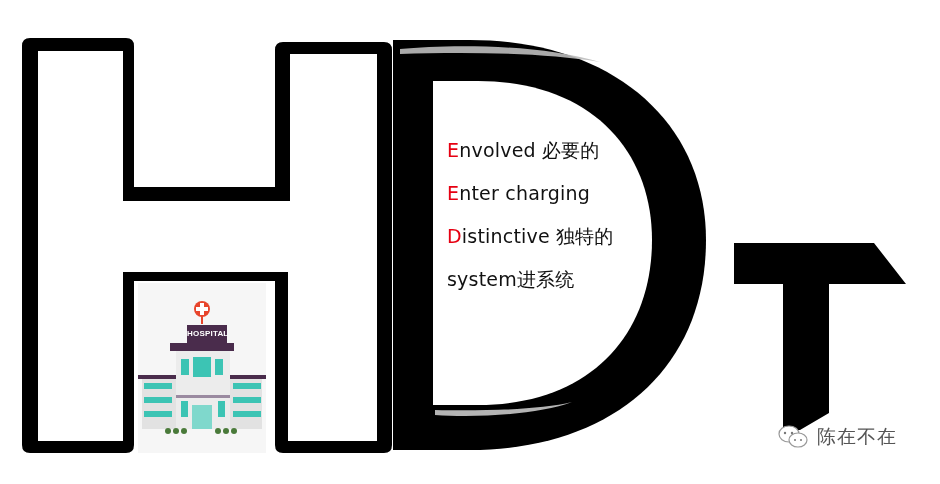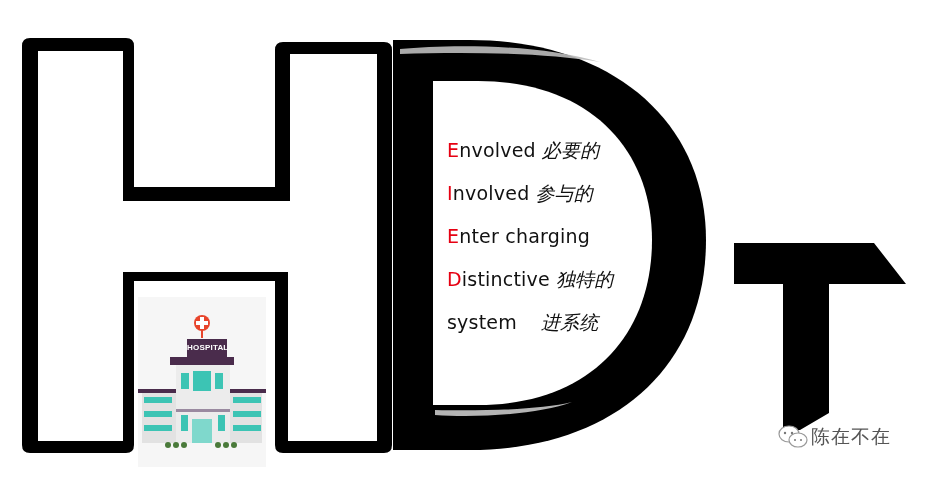--- a/index.html
+++ b/index.html
@@ -2,24 +2,24 @@
 <html><head>
 <meta charset="utf-8">
 <style>
   html, body { margin: 0; padding: 0; background: #ffffff; }
   body { width: 940px; height: 484px; position: relative; overflow: hidden; font-family: "DejaVu Sans", "Liberation Sans", sans-serif; }
   .canvas { position: absolute; left: 0; top: 0; width: 940px; height: 484px; }
   svg.art { position: absolute; left: 0; top: 0; }
   .text-block { position: absolute; left: 447px; top: 133px; width: 210px; }
   .line { font-size: 19px; color: #111; height: 43px; line-height: 34px; white-space: nowrap; letter-spacing: 0.2px; }
   .line .first { color: #e60012; }
-  .line .cn { margin-left: 6px; font-style: italic; }
-  .watermark { position: absolute; left: 777px; top: 424px; display: flex; align-items: center; }
+  .line .cn { margin-left: 6px; }
+  .watermark { position: absolute; left: 777px; top: 424px; display: flex; align-items: center; gap: 6px; }
   .watermark .wm-text { font-size: 19px; color: #555; letter-spacing: 1px; }
-  .hospital { position: absolute; left: 138px; top: 297px; width: 128px; height: 170px; background: #f6f6f6; overflow: hidden; }
+  .hospital { position: absolute; left: 138px; top: 283px; width: 128px; height: 170px; background: #f6f6f6; overflow: hidden; }
   .hosp-label { position: absolute; left: 49px; top: 42px; width: 40px; height: 18px; background: #4a2c4c; color: #fff; font-size: 8px; font-weight: bold; text-align: center; line-height: 18px; font-family: "Liberation Sans", sans-serif; letter-spacing: 0.2px; }
 </style>
 </head>
 <body>
 
 <div class="canvas">
 
   <svg class="art" width="940" height="484" viewBox="0 0 940 484">
 
     <g>
@@ -85,30 +85,27 @@
       </g>
     </svg>
     <div class="hosp-label">HOSPITAL</div>
   </div>
 
   <div class="text-block">
     <div class="line">
       <span class="first">E</span><span>nvolved</span><span class="cn">必要的</span>
     </div>
     <div class="line">
-      <span class="first">I</span><span>nvolved</span><span class="cn">参与的</span>
-    </div>
-    <div class="line">
       <span class="first">E</span><span>nter charging</span>
     </div>
     <div class="line">
       <span class="first">D</span><span>istinctive</span><span class="cn">独特的</span>
     </div>
     <div class="line">
-      <span>system</span><span class="cn" style="margin-left:24px">进系统</span>
+      <span>system</span><span class="cn" style="margin-left:0">进系统</span>
     </div>
   </div>
 
   <div class="watermark">
     <svg width="34" height="26" viewBox="0 0 34 26">
       <ellipse cx="12" cy="10" rx="10" ry="8" fill="#fff" stroke="#999" stroke-width="1.2"></ellipse>
       <ellipse cx="21" cy="16" rx="9" ry="7" fill="#fff" stroke="#999" stroke-width="1.2"></ellipse>
       <circle cx="8" cy="9" r="1.2" fill="#777"></circle>
       <circle cx="15" cy="9" r="1.2" fill="#777"></circle>
       <circle cx="18" cy="16" r="1" fill="#777"></circle>

